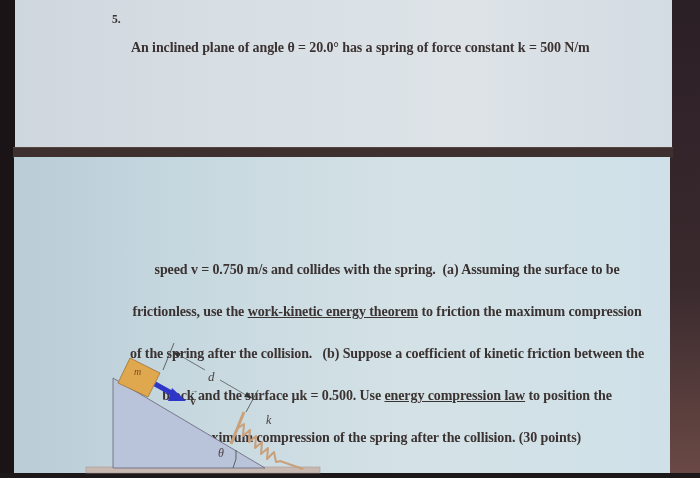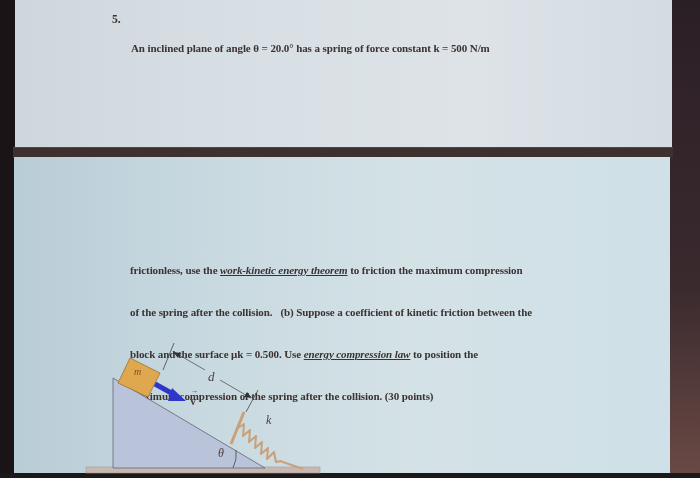--- a/index.html
+++ b/index.html
@@ -31,35 +31,36 @@
       background: #3e302e;
       border-top: 1px solid #55443f;
     }
     .panel-bottom {
       left: 14px; top: 157px; width: 656px; height: 316px;
       background: linear-gradient(90deg, #b9cdd7 0%, #c8d9e0 30%, #d4e2e6 60%, #cfe0e8 100%);
     }
     .text-block {
       position: absolute;
       font-family: "Liberation Serif", "DejaVu Serif", serif;
-      font-size: 11px;
+      font-size: 14px;
       line-height: 14px;
       color: #3b3232;
       letter-spacing: -0.1px;
       white-space: pre;
+      text-align: center;
     }
     .q-number {
       position: absolute; left: 112px; top: 13px;
       font-family: "Liberation Serif", serif; font-weight: bold;
       font-size: 11.6px; color: #3b3232;
     }
     .block1 { left: 131px; top: 13px; font-weight: 600; }
     .block2 { left: 130px; top: 235px; font-weight: 600; }
     .line { display: block; height: 14px; }
-    .u { text-decoration: underline; font-style: italic; }
+    .u { text-decoration: underline; }
     .diagram { position: absolute; left: 0; top: 0; width: 700px; height: 478px; }
     .diagram svg { position: absolute; left: 0; top: 0; }
     .lbl {
       position: absolute;
       font-family: "Liberation Serif", "DejaVu Serif", serif;
       font-style: italic;
       color: #4a4040;
     }
   </style>
 </head>
@@ -73,20 +74,21 @@
 <div class="panel panel-bottom"></div>
 <div class="frame-bottom"></div>
 
 <span class="q-number">5.</span>
 
 <div class="text-block block1">
   <span class="line">An inclined plane of angle θ = 20.0° has a spring of force constant k = 500 N/m</span>
 </div>
 
 <div class="text-block block2">
+  <span class="line">speed v = 0.750 m/s and collides with the spring.  (a) Assuming the surface to be</span>
   <span class="line"><span>frictionless, use the </span><span class="u">work-kinetic energy theorem</span><span> to friction the maximum compression</span></span>
   <span class="line">of the spring after the collision.   (b) Suppose a coefficient of kinetic friction between the</span>
   <span class="line"><span>block and the surface μk = 0.500. Use </span><span class="u">energy compression law</span><span> to position the</span></span>
   <span class="line">maximum compression of the spring after the collision. (30 points)</span>
 </div>
 
 <div class="diagram">
   <svg width="700" height="478" viewBox="0 0 700 478">
 
     <rect x="86" y="467" width="234" height="6" fill="#c7b9b2" stroke="#a89a94" stroke-width="0.6"></rect>

